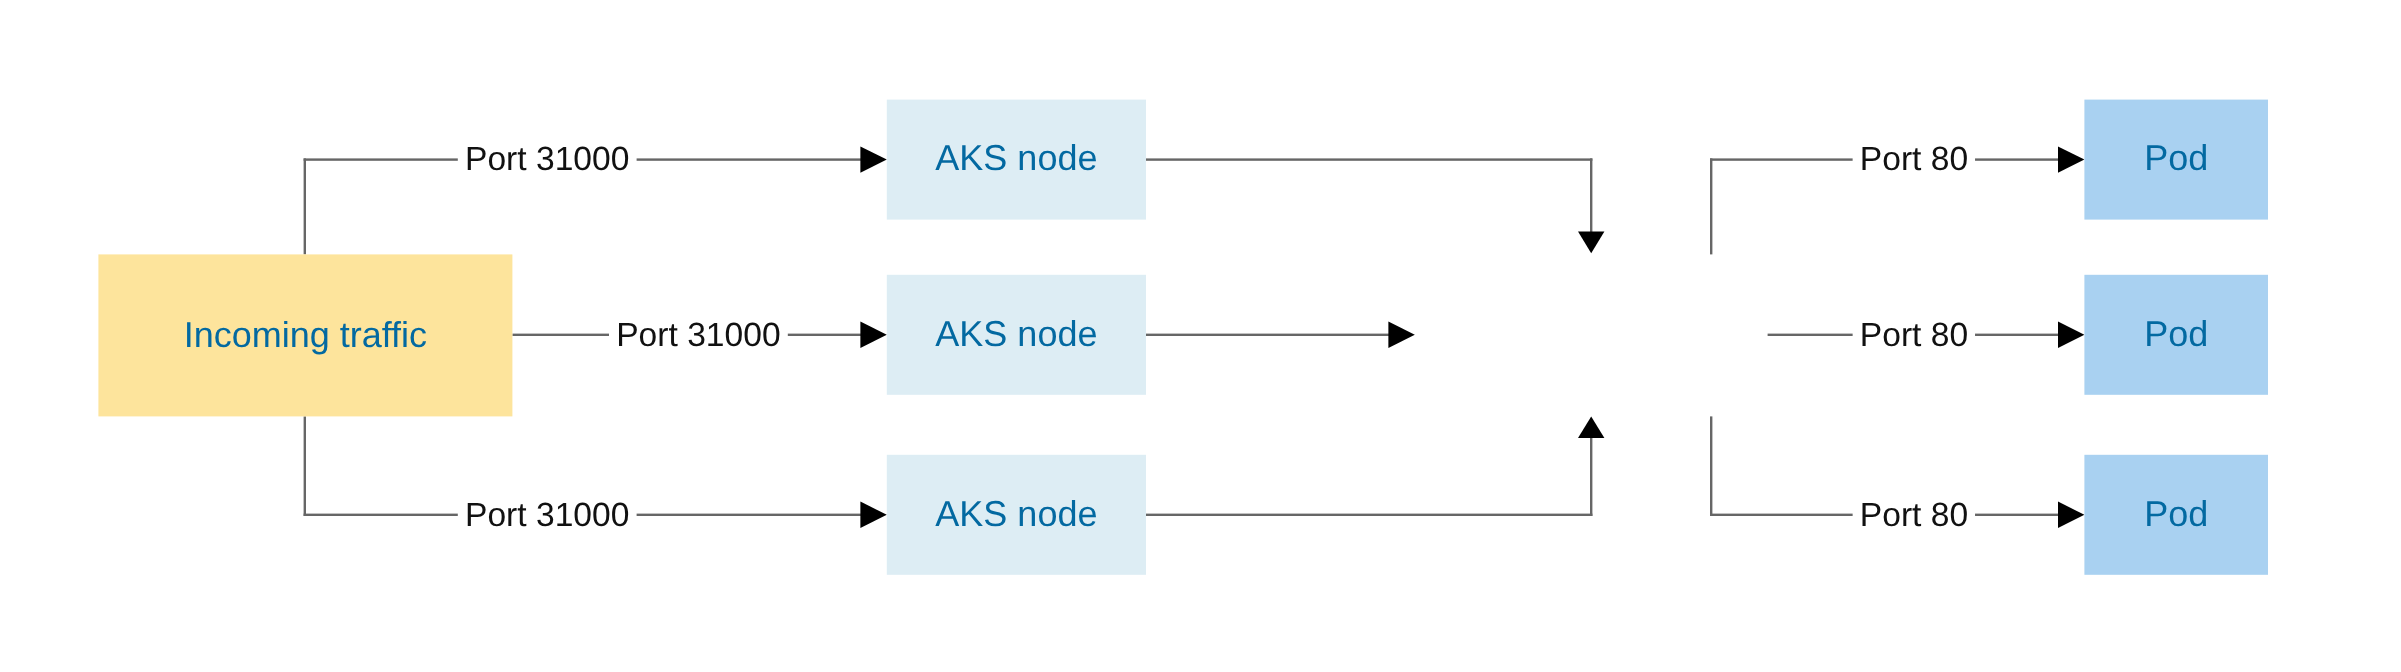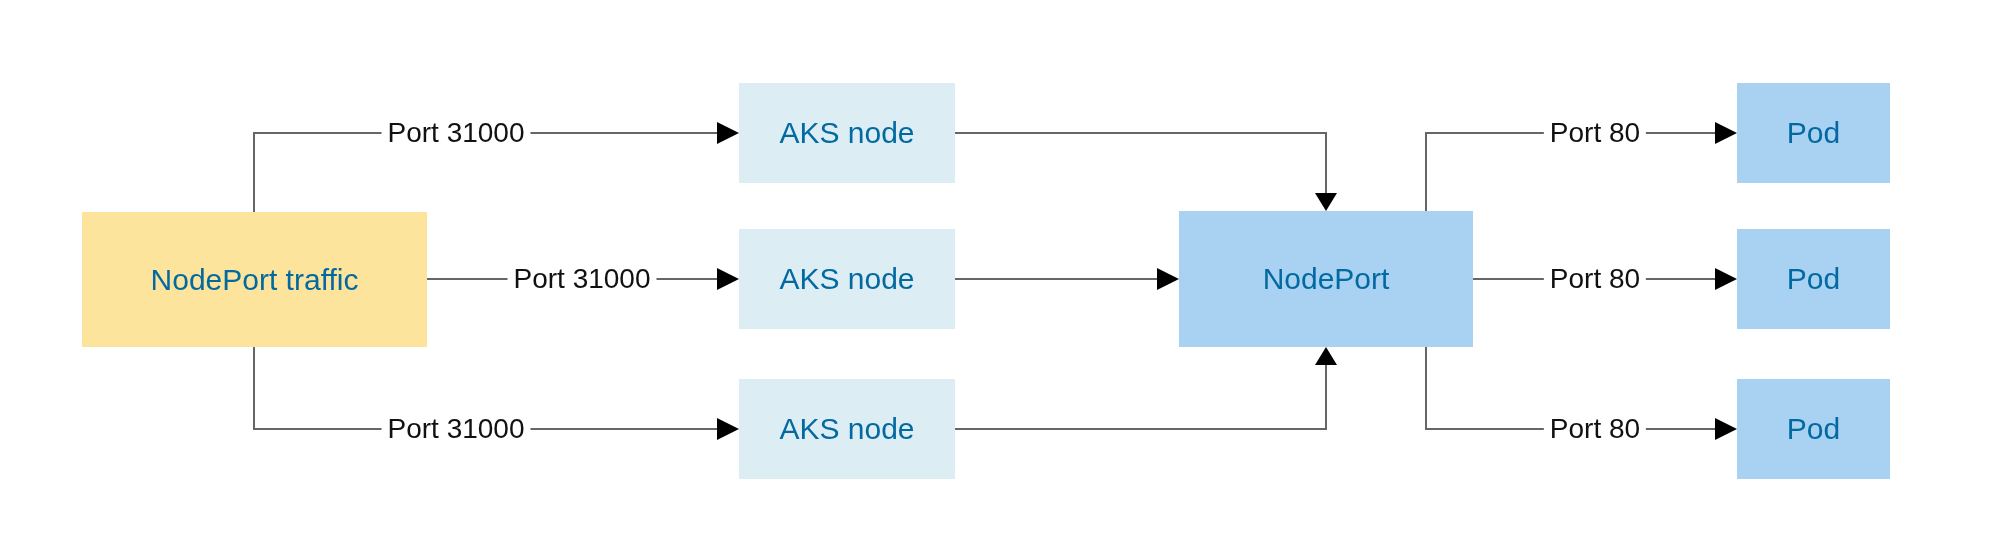--- a/index.html
+++ b/index.html
@@ -65,25 +65,24 @@
   <div class="arrow right" style="left:1715px;top:268px;"></div>
   <div class="arrow right" style="left:1715px;top:418px;"></div>
 
   <div class="edge-label" style="left:456px;top:133px;">Port 31000</div>
   <div class="edge-label" style="left:582px;top:279px;">Port 31000</div>
   <div class="edge-label" style="left:456px;top:429px;">Port 31000</div>
   <div class="edge-label" style="left:1595px;top:133px;">Port 80</div>
   <div class="edge-label" style="left:1595px;top:279px;">Port 80</div>
   <div class="edge-label" style="left:1595px;top:429px;">Port 80</div>
 
-  <div class="box" style="left: 82px; top: 212px; width: 345px; height: 135px; background-color: rgb(253, 228, 156);">NodePort traffic</div>
+  <div class="box" style="left: 82px; top: 212px; width: 345px; height: 135px; background-color: rgb(253, 228, 156);">Incoming traffic</div>
 
   <div class="box" style="left: 739px; top: 83px; width: 216px; height: 100px; background-color: rgb(221, 237, 244);">AKS node</div>
   <div class="box" style="left: 739px; top: 229px; width: 216px; height: 100px; background-color: rgb(221, 237, 244);">AKS node</div>
   <div class="box" style="left: 739px; top: 379px; width: 216px; height: 100px; background-color: rgb(221, 237, 244);">AKS node</div>
 
-  <div class="box" style="left: 1179px; top: 211px; width: 294px; height: 136px; background-color: rgb(169, 209, 241);">NodePort</div>
 
   <div class="box" style="left: 1737px; top: 83px; width: 153px; height: 100px; background-color: rgb(169, 209, 241);">Pod</div>
   <div class="box" style="left: 1737px; top: 229px; width: 153px; height: 100px; background-color: rgb(169, 209, 241);">Pod</div>
   <div class="box" style="left: 1737px; top: 379px; width: 153px; height: 100px; background-color: rgb(169, 209, 241);">Pod</div>
 
 </div>
 
 </body></html>

